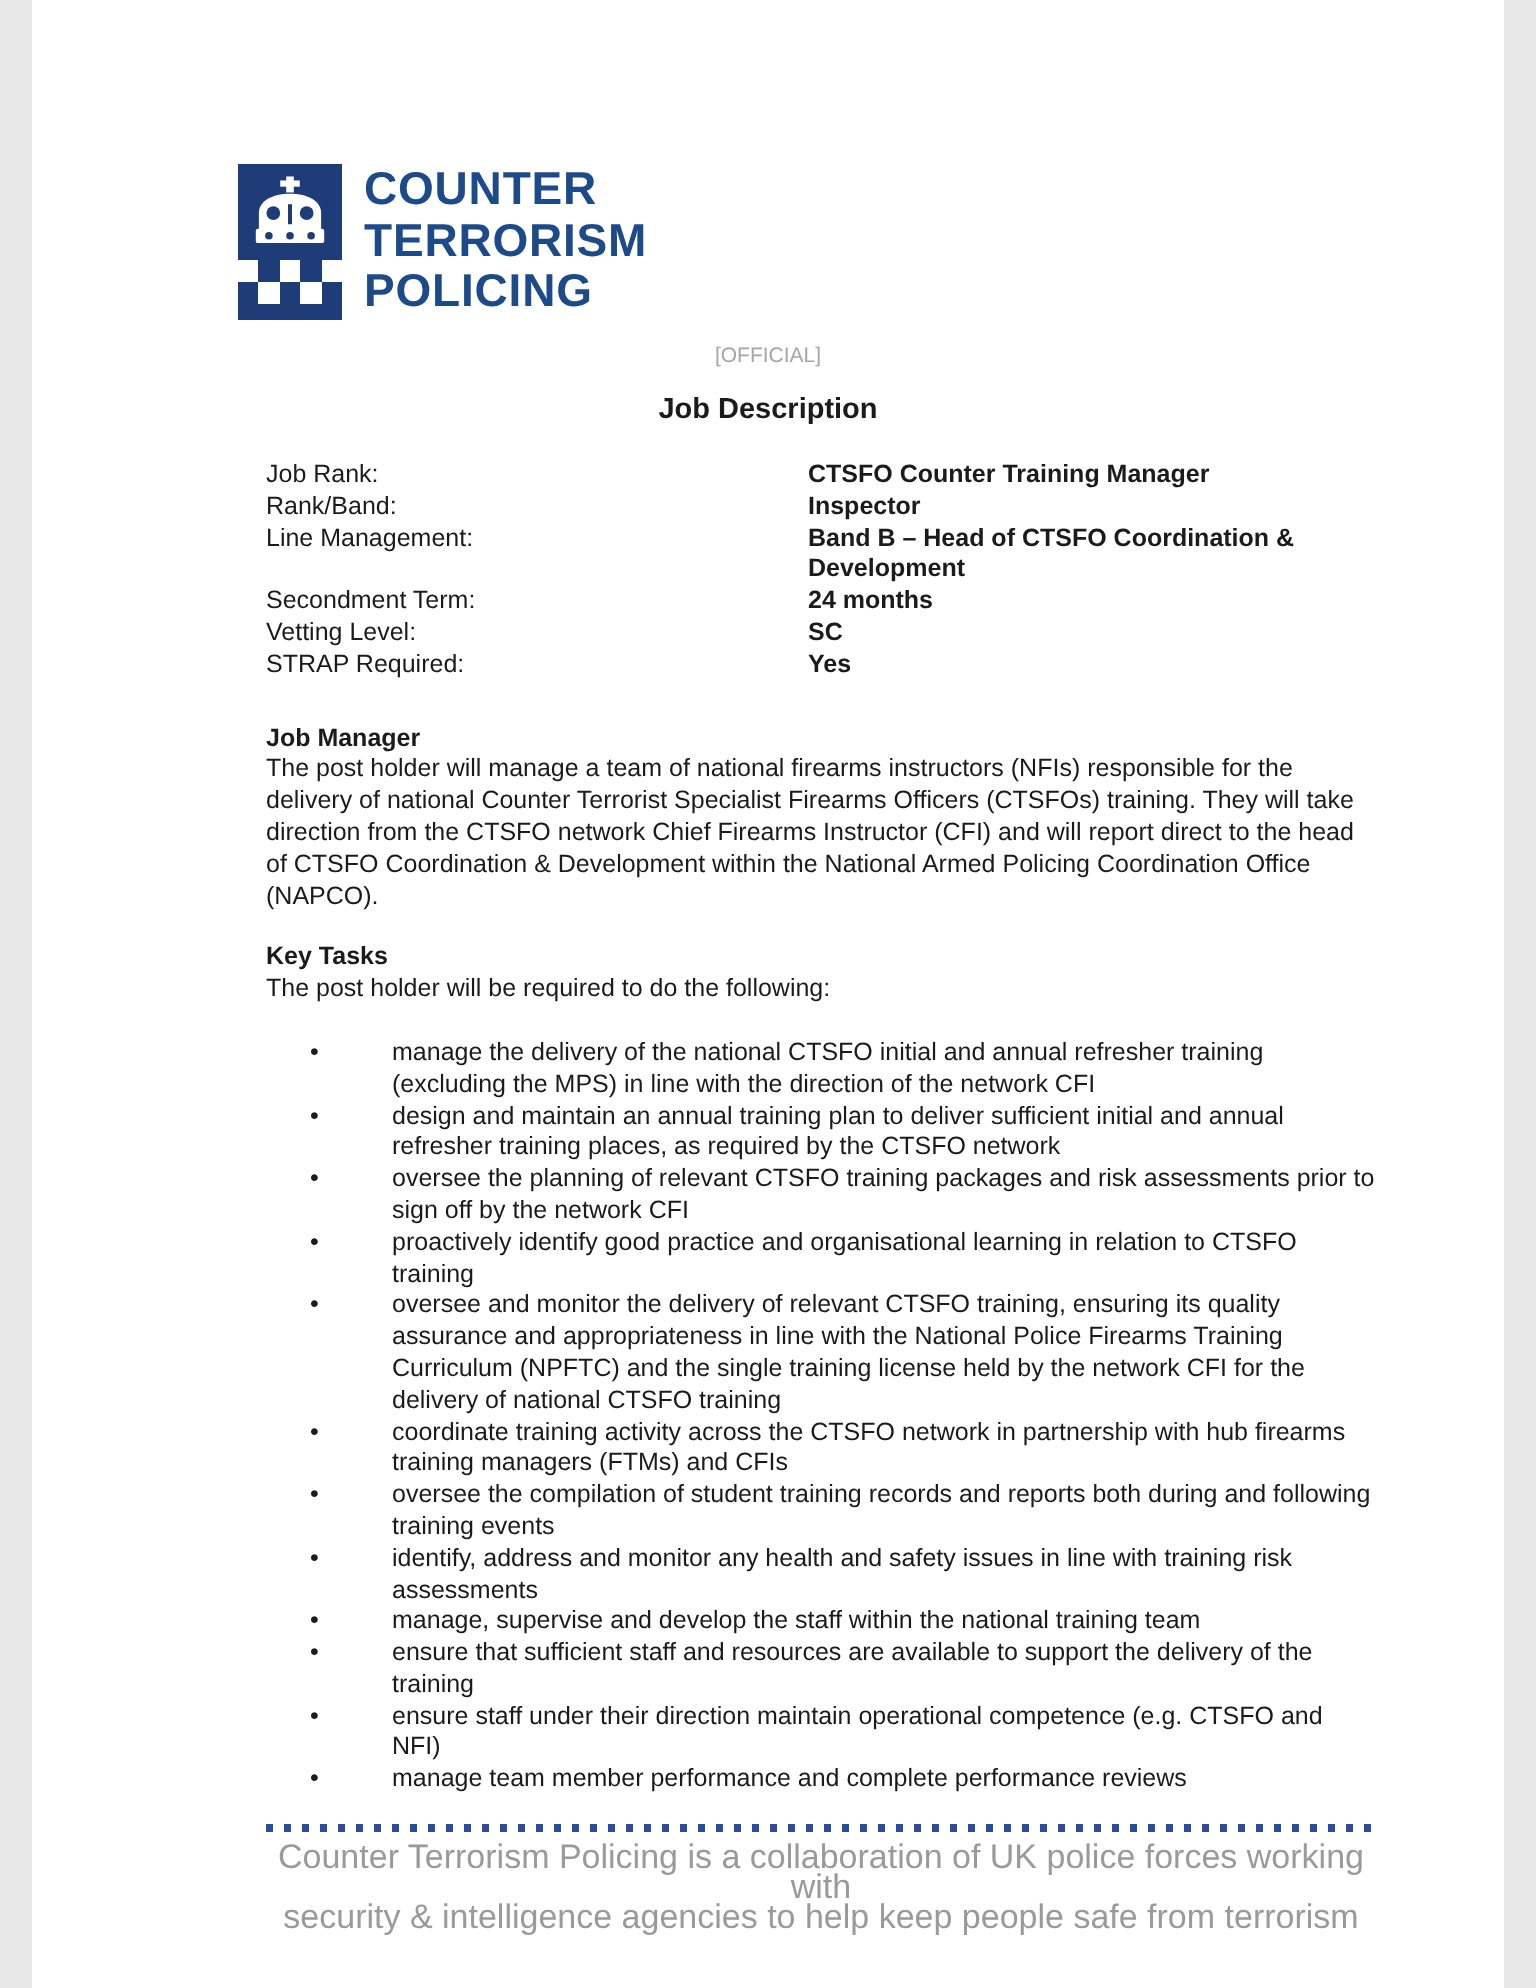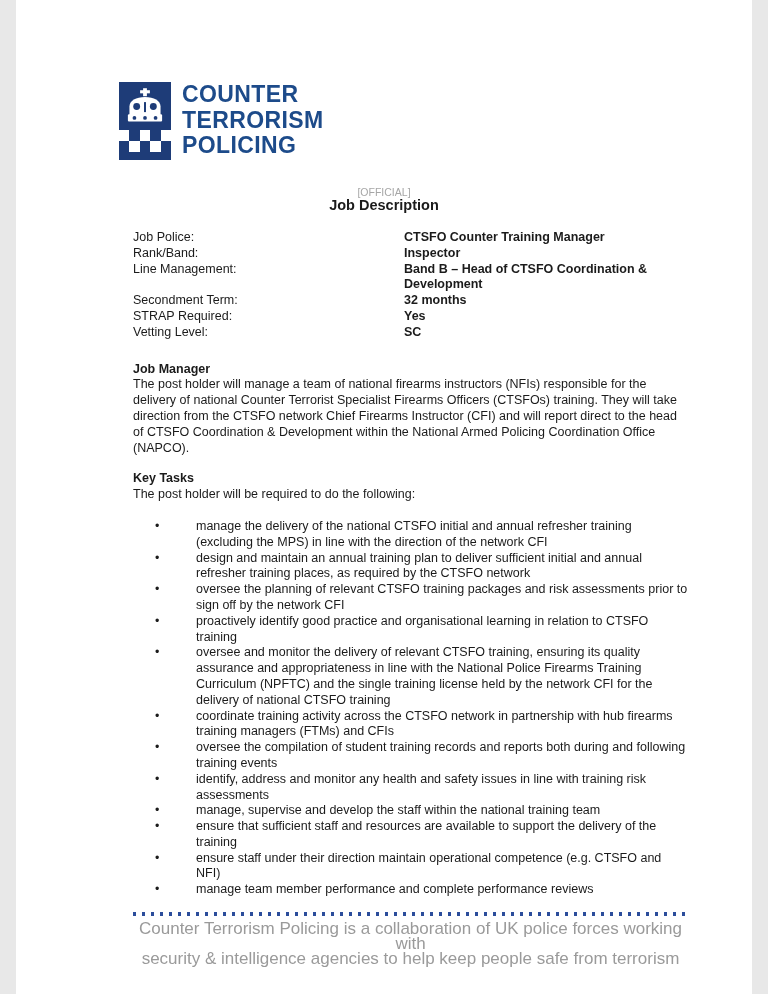--- a/index.html
+++ b/index.html
@@ -23,21 +23,21 @@
   
   .logo-row{position:absolute;top:82px;left:103px;display:flex;align-items:flex-start;gap:11px;}
   .shield{width:52px;height:78px;background:var(--brand-blue);display:flex;flex-direction:column;}
   .crown-area{height:48px;display:flex;align-items:center;justify-content:center;}
   .crown-area svg{display:block;}
   .checker{display:grid;grid-template-columns:repeat(5,1fr);grid-auto-rows:11px;height:22px;}
   .cw{background:#ffffff;}
   .cb{background:var(--brand-blue);}
   .logo-text{color:var(--logo-text-blue);font-weight:bold;font-size:23px;line-height:25.5px;letter-spacing:0.4px;}
   
-  .official{position:absolute;top:186px;left:0;width:100%;text-align:center;
+  .official{position:absolute;top:172px;left:0;width:100%;text-align:center;
     font-size:10.5px;color:var(--official-gray);}
   .doc-title{position:absolute;top:197px;left:0;width:100%;text-align:center;
     font-size:14.5px;font-weight:bold;}
   
   .content{position:absolute;top:230px;left:117px;width:555px;
     font-size:12.5px;line-height:15.8px;}
   .drow{display:grid;grid-template-columns:271px 1fr;}
   .dlabel{font-weight:normal;}
   .dvalue{font-weight:bold;}
   .section{margin-top:21px;}
@@ -100,42 +100,42 @@
     </div>
   </div>
 
   <div class="official">[OFFICIAL]</div>
   <div class="doc-title">Job Description</div>
 
   <div class="content">
 
     <div class="details">
       <div class="drow">
-        <span class="dlabel">Job Police:</span>
+        <span class="dlabel">Job Rank:</span>
         <span class="dvalue">CTSFO Counter Training Manager</span>
       </div>
       <div class="drow">
         <span class="dlabel">Rank/Band:</span>
         <span class="dvalue">Inspector</span>
       </div>
       <div class="drow">
         <span class="dlabel">Line Management:</span>
         <span class="dvalue">Band B – Head of CTSFO Coordination &amp; Development</span>
       </div>
       <div class="drow">
         <span class="dlabel">Secondment Term:</span>
-        <span class="dvalue">32 months</span>
+        <span class="dvalue">24 months</span>
+      </div>
+      <div class="drow">
+        <span class="dlabel">Vetting Level:</span>
+        <span class="dvalue">SC</span>
       </div>
       <div class="drow">
         <span class="dlabel">STRAP Required:</span>
         <span class="dvalue">Yes</span>
-      </div>
-      <div class="drow">
-        <span class="dlabel">Vetting Level:</span>
-        <span class="dvalue">SC</span>
       </div>
     </div>
 
     <div class="section js">
       <div class="h">Job Manager</div>
       <p>The post holder will manage a team of national firearms instructors (NFIs) responsible for the delivery of national Counter Terrorist Specialist Firearms Officers (CTSFOs) training. They will take direction from the CTSFO network Chief Firearms Instructor (CFI) and will report direct to the head of CTSFO Coordination &amp; Development within the National Armed Policing Coordination Office (NAPCO).</p>
     </div>
 
     <div class="section kt">
       <div class="h">Key Tasks</div>

